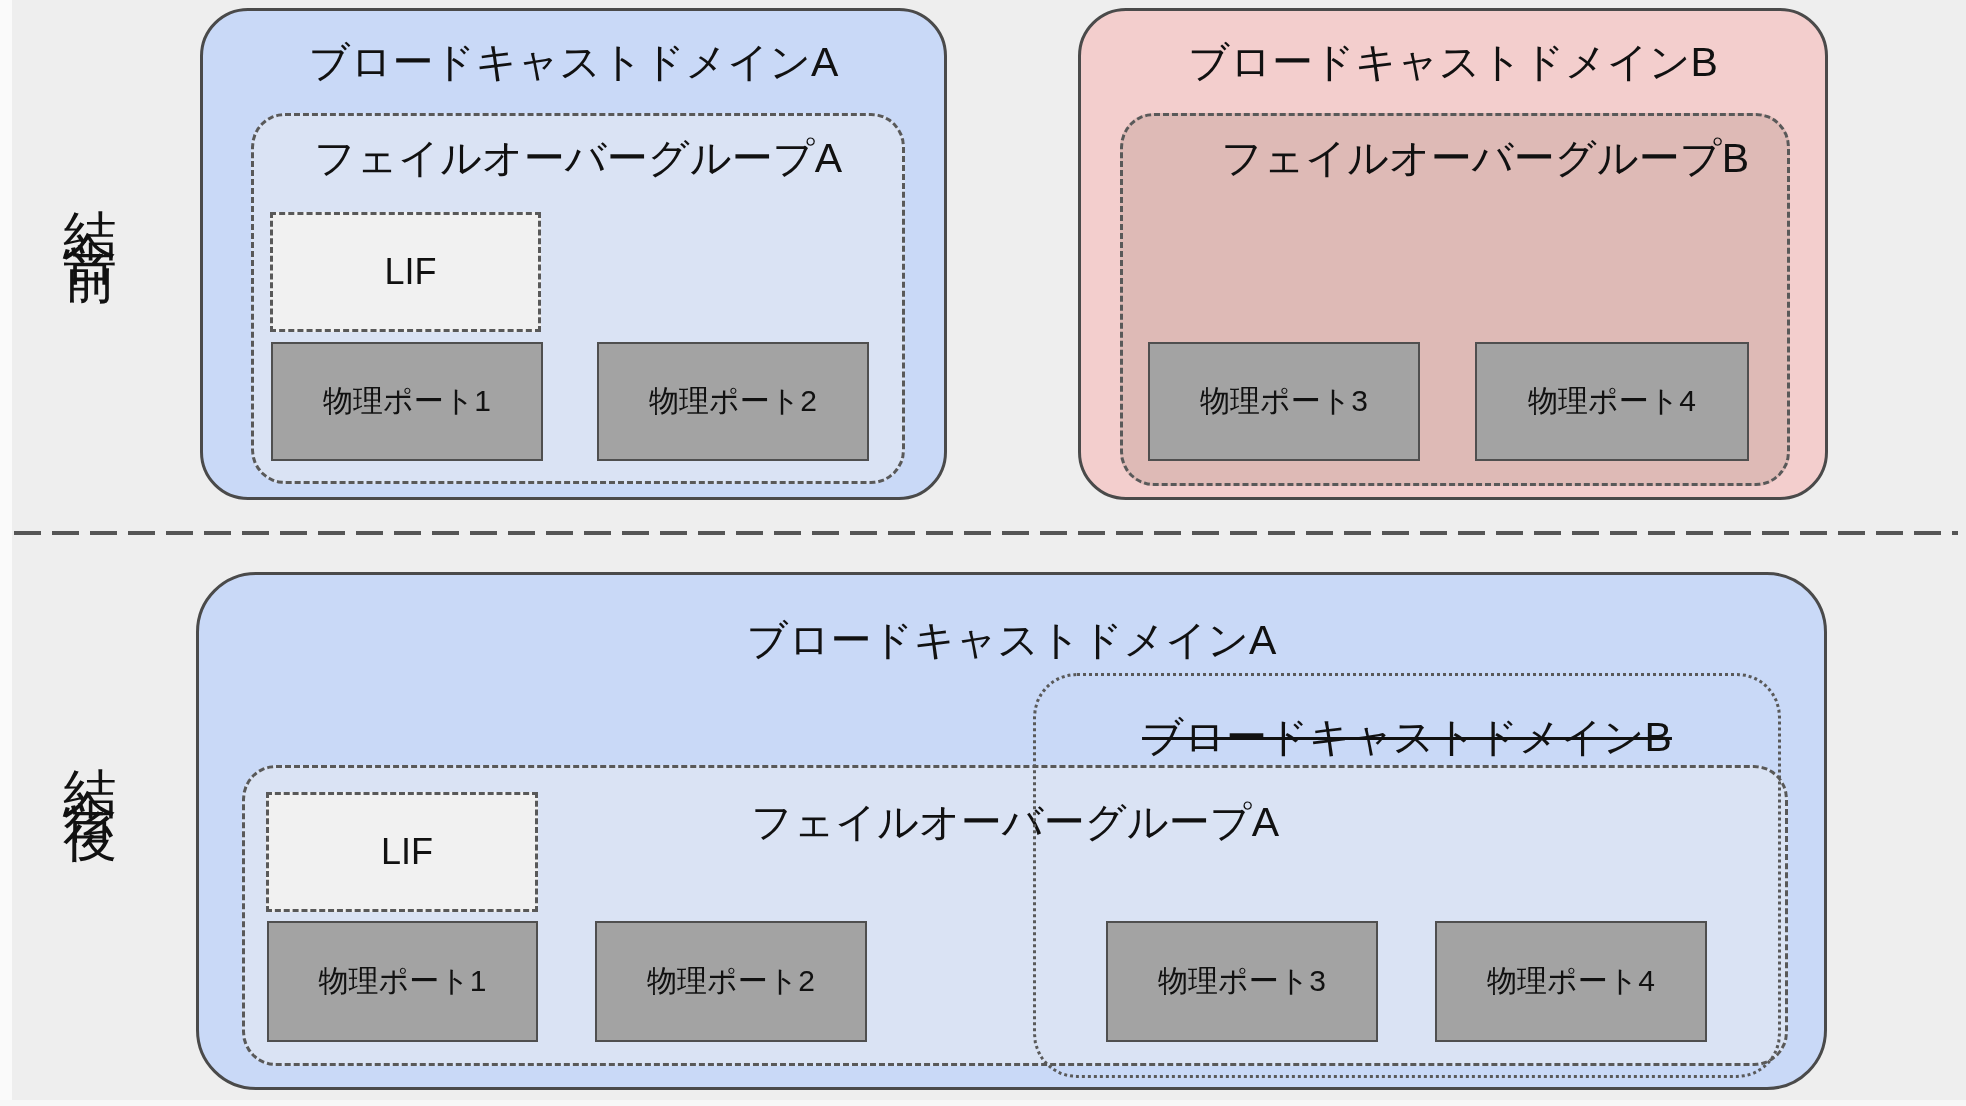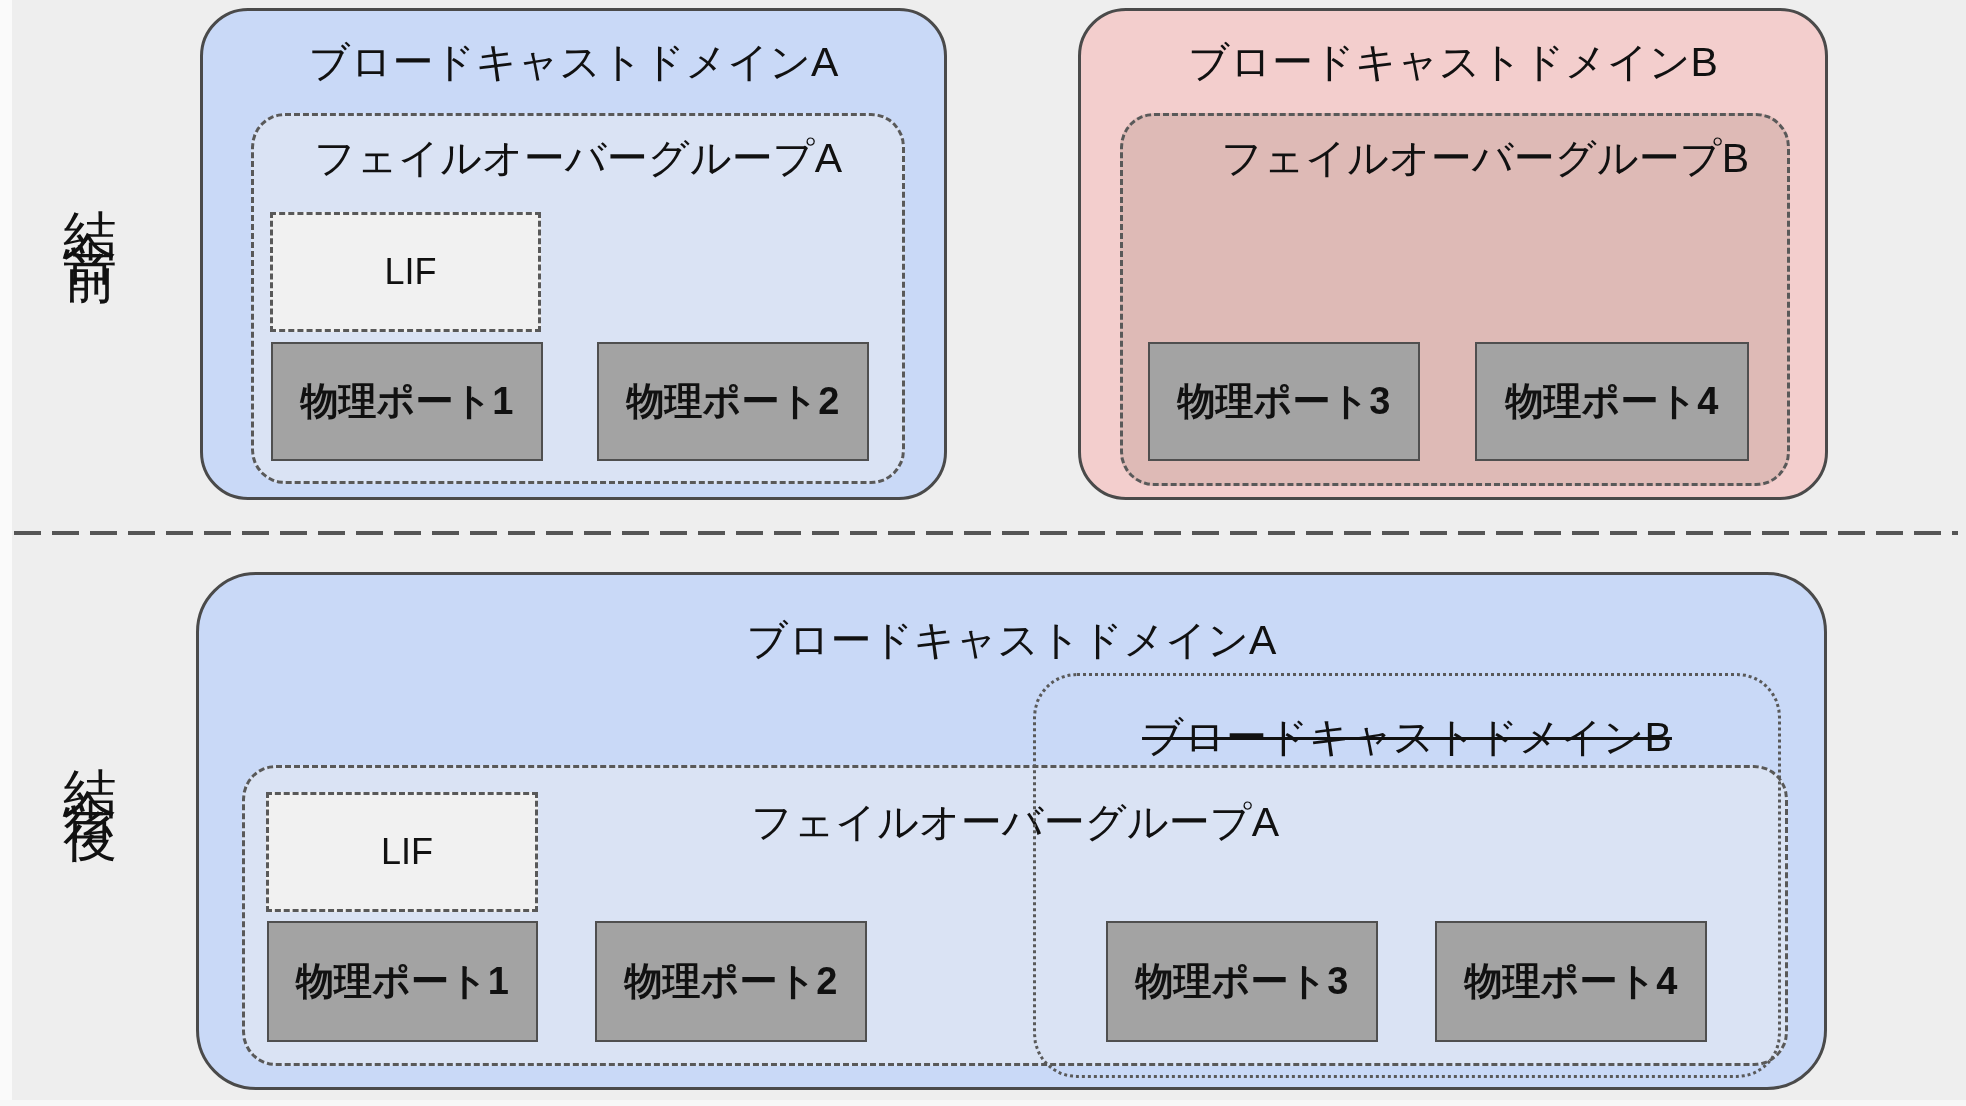--- a/index.html
+++ b/index.html
@@ -49,23 +49,22 @@
   }
   .strike{
     text-decoration:line-through;
     text-decoration-thickness:3px;
   }
   .port{
     position:absolute;box-sizing:border-box;
     background:var(--port_fill,#a3a3a3);
     border:2.5px solid var(--port_border,#4f4f4f);
     display:flex;align-items:center;justify-content:center;
-    font-size:38px;color:var(--text,#111111);
+    font-size:30px;color:var(--text,#111111);
     white-space:nowrap;
-    font-weight:bold;
   }
   .lif{
     position:absolute;box-sizing:border-box;
     background:var(--lif_fill,#f1f1f1);
     border:3px dashed var(--dashed_border,#666666);
     display:flex;align-items:center;justify-content:center;
     font-size:36px;color:var(--text,#111111);padding-left:10px;
   }
 
   

